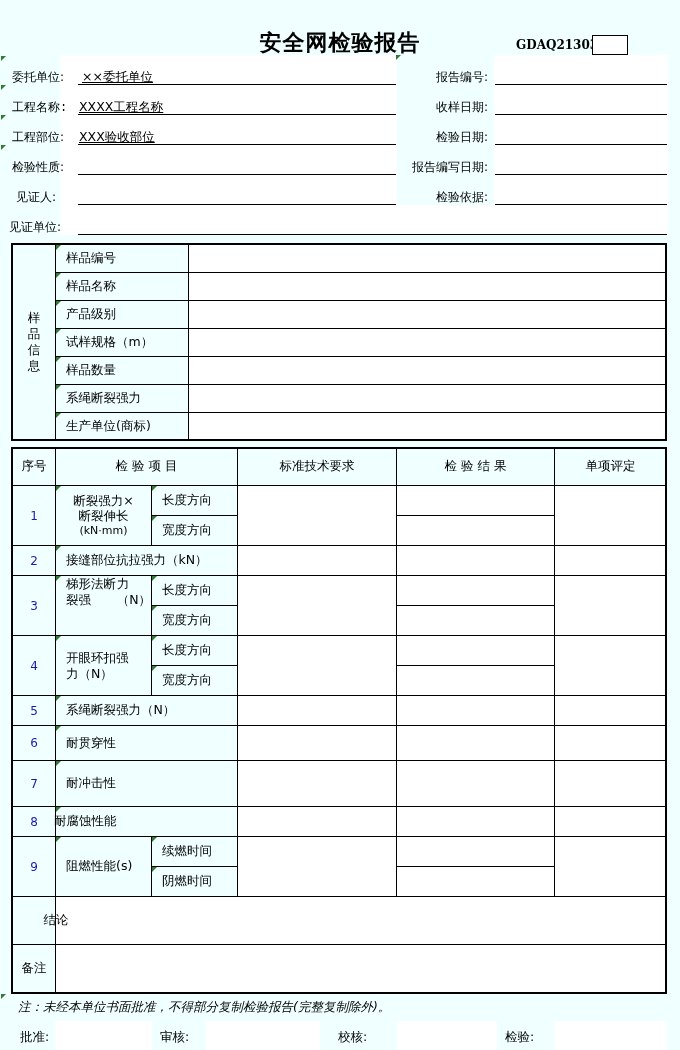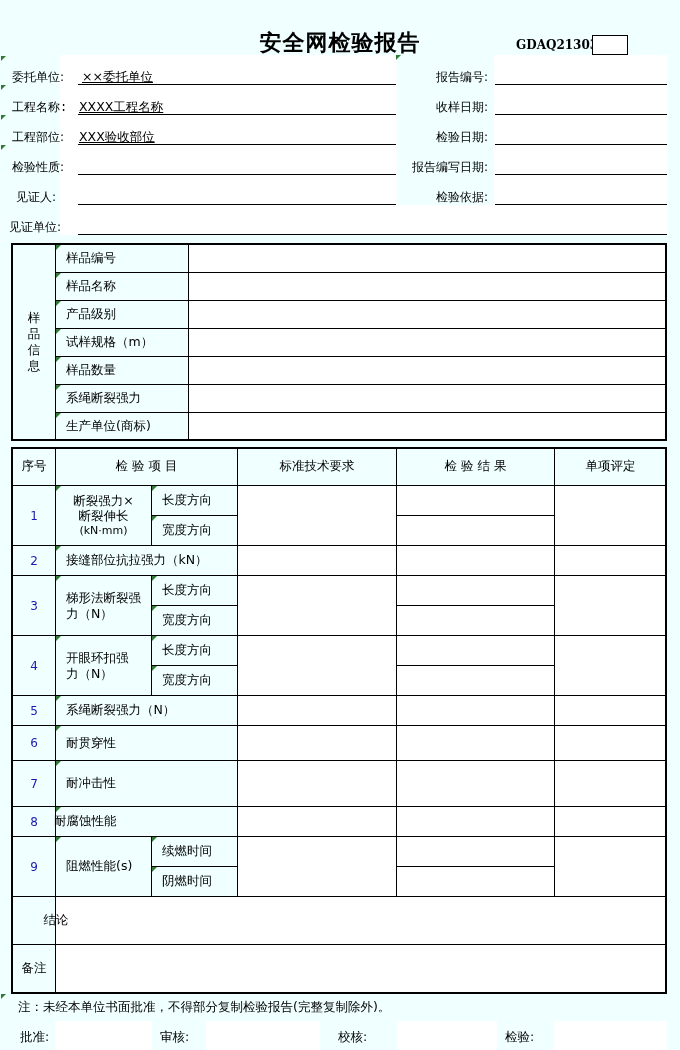--- a/index.html
+++ b/index.html
@@ -193,21 +193,21 @@
 <div class="cell" style="left:397px;top:516px;width:157px;height:29px;"></div>
 <div class="cell" style="left:555px;top:486px;width:111px;height:59px;"></div>
 
 <div class="cell center num" style="left:13px;top:546px;width:42px;height:29px;">2</div>
 <div class="cell left" style="left:56px;top:546px;width:181px;height:29px;">接缝部位抗拉强力（kN）</div>
 <div class="cell" style="left:238px;top:546px;width:158px;height:29px;"></div>
 <div class="cell" style="left:397px;top:546px;width:157px;height:29px;"></div>
 <div class="cell" style="left:555px;top:546px;width:111px;height:29px;"></div>
 
 <div class="cell center num" style="left:13px;top:576px;width:42px;height:59px;">3</div>
-<div class="cell" style="left:56px;top:576px;width:95px;height:59px;flex-direction:column;align-items:flex-start;justify-content:center;padding-left:10px;line-height:16px;">
+<div class="cell" style="left:56px;top:576px;width:95px;height:59px;align-items:flex-start;justify-content:center;padding-left:10px;line-height:16px;">
   <span>梯形法断裂强</span>
   <span>力（N）</span>
 </div>
 <div class="cell left" style="left:152px;top:576px;width:85px;height:29px;">长度方向</div>
 <div class="cell left" style="left:152px;top:606px;width:85px;height:29px;">宽度方向</div>
 <div class="cell" style="left:238px;top:576px;width:158px;height:59px;"></div>
 <div class="cell" style="left:397px;top:576px;width:157px;height:29px;"></div>
 <div class="cell" style="left:397px;top:606px;width:157px;height:29px;"></div>
 <div class="cell" style="left:555px;top:576px;width:111px;height:59px;"></div>
 
@@ -273,21 +273,21 @@
 <div class="tri" style="left:152px;top:666px;"></div>
 <div class="tri" style="left:56px;top:696px;"></div>
 <div class="tri" style="left:56px;top:726px;"></div>
 <div class="tri" style="left:56px;top:761px;"></div>
 <div class="tri" style="left:56px;top:807px;"></div>
 <div class="tri" style="left:56px;top:837px;"></div>
 <div class="tri" style="left:152px;top:837px;"></div>
 <div class="tri" style="left:152px;top:867px;"></div>
 <div class="tri" style="left:1px;top:994px;"></div>
 
-<div class="abs" style="left:18px;top:999px;font-size:12.5px;white-space:nowrap;">注：未经本单位书面批准，不得部分复制检验报告(完整复制除外)。</div>
+<div class="abs" style="left:18px;top:999px;font-size:12.5px;white-space:nowrap;font-style:italic;">注：未经本单位书面批准，不得部分复制检验报告(完整复制除外)。</div>
 
 <div class="abs white-bg" style="left:55px;top:1021px;width:97px;height:29px;"></div>
 <div class="abs white-bg" style="left:206px;top:1021px;width:114px;height:29px;"></div>
 <div class="abs white-bg" style="left:397px;top:1021px;width:100px;height:29px;"></div>
 <div class="abs white-bg" style="left:554px;top:1021px;width:113px;height:29px;"></div>
 
 <div class="abs" style="left:20px;top:1029px;font-size:12.5px;">批准:</div>
 <div class="abs" style="left:160px;top:1029px;font-size:12.5px;">审核:</div>
 <div class="abs" style="left:338px;top:1029px;font-size:12.5px;">校核:</div>
 <div class="abs" style="left:505px;top:1029px;font-size:12.5px;">检验:</div>

